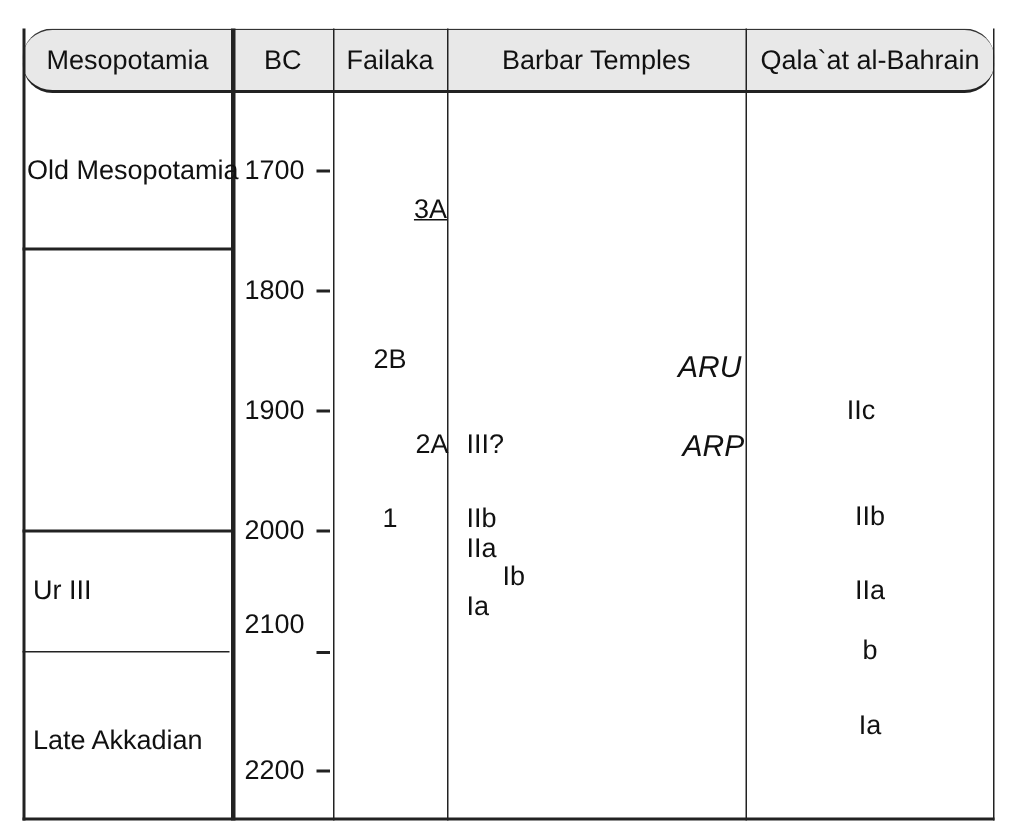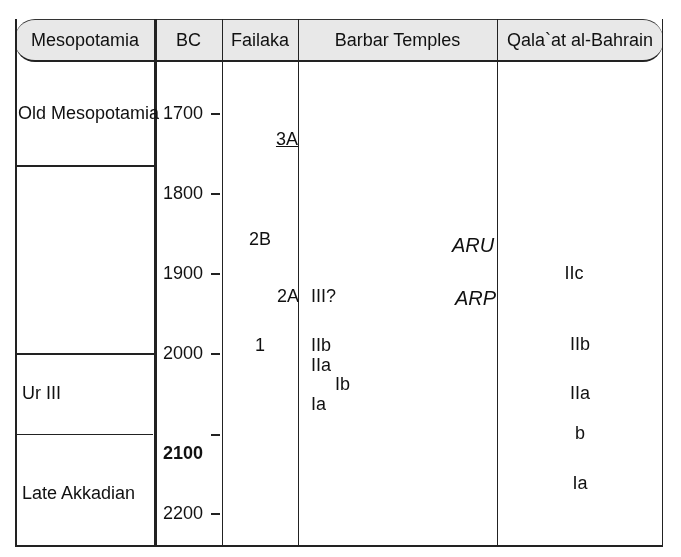--- a/index.html
+++ b/index.html
@@ -47,21 +47,21 @@
   <div class="txt" style="left:7px;top:464px;">Late Akkadian</div>
 
   <div class="txt" style="left:148px;top:84px;">1700</div>
   <div class="tick" style="left:196px;top:94px;"></div>
   <div class="txt" style="left:148px;top:164px;">1800</div>
   <div class="tick" style="left:196px;top:174px;"></div>
   <div class="txt" style="left:148px;top:244px;">1900</div>
   <div class="tick" style="left:196px;top:254px;"></div>
   <div class="txt" style="left:148px;top:324px;">2000</div>
   <div class="tick" style="left:196px;top:334px;"></div>
-  <div class="txt" style="left:148px;top:424px;font-weight:bold;">2100</div>
+  <div class="txt" style="left:148px;top:387px;">2100</div>
   <div class="tick" style="left:196px;top:415px;"></div>
   <div class="txt" style="left:148px;top:484px;">2200</div>
   <div class="tick" style="left:196px;top:494px;"></div>
 
   <div class="txt" style="left:207px;width:76px;text-align:right;top:110px;text-decoration:underline;">3A</div>
   <div class="txt" style="left:207px;width:76px;text-align:center;top:210px;">2B</div>
   <div class="txt" style="left:207px;width:76px;text-align:center;top:267px;padding-left:28px;">2A</div>
   <div class="txt" style="left:207px;width:76px;text-align:center;top:316px;">1</div>
 
   <div class="txt ital" style="left:437px;top:216px;">ARU</div>

